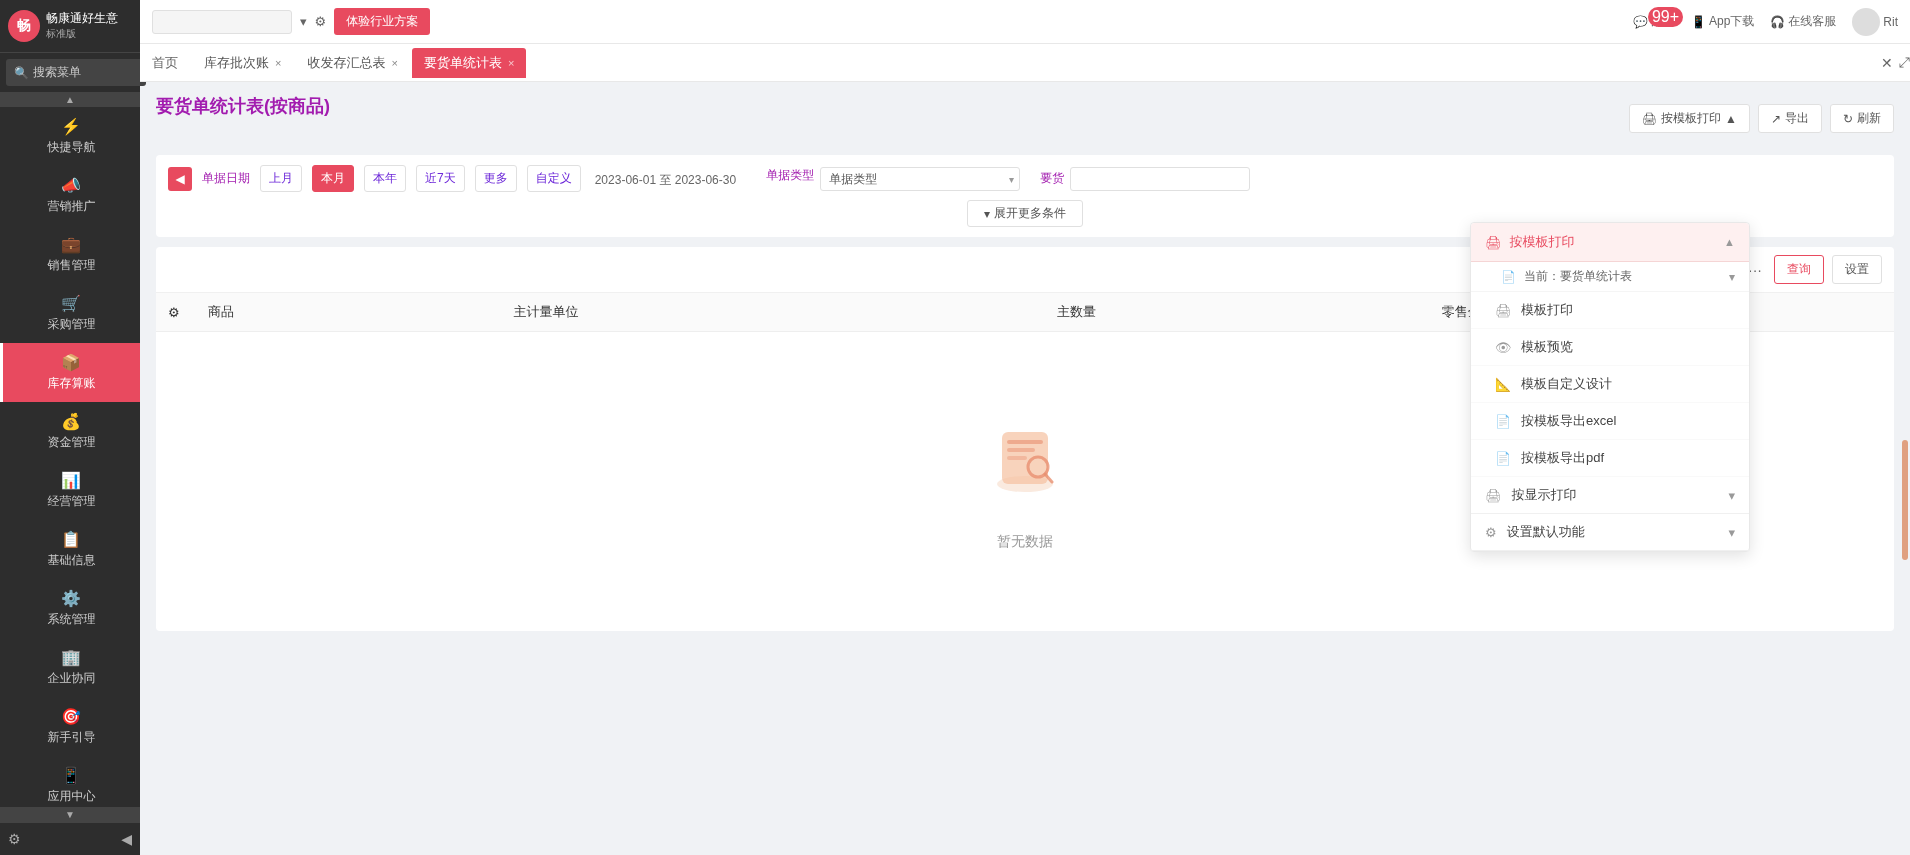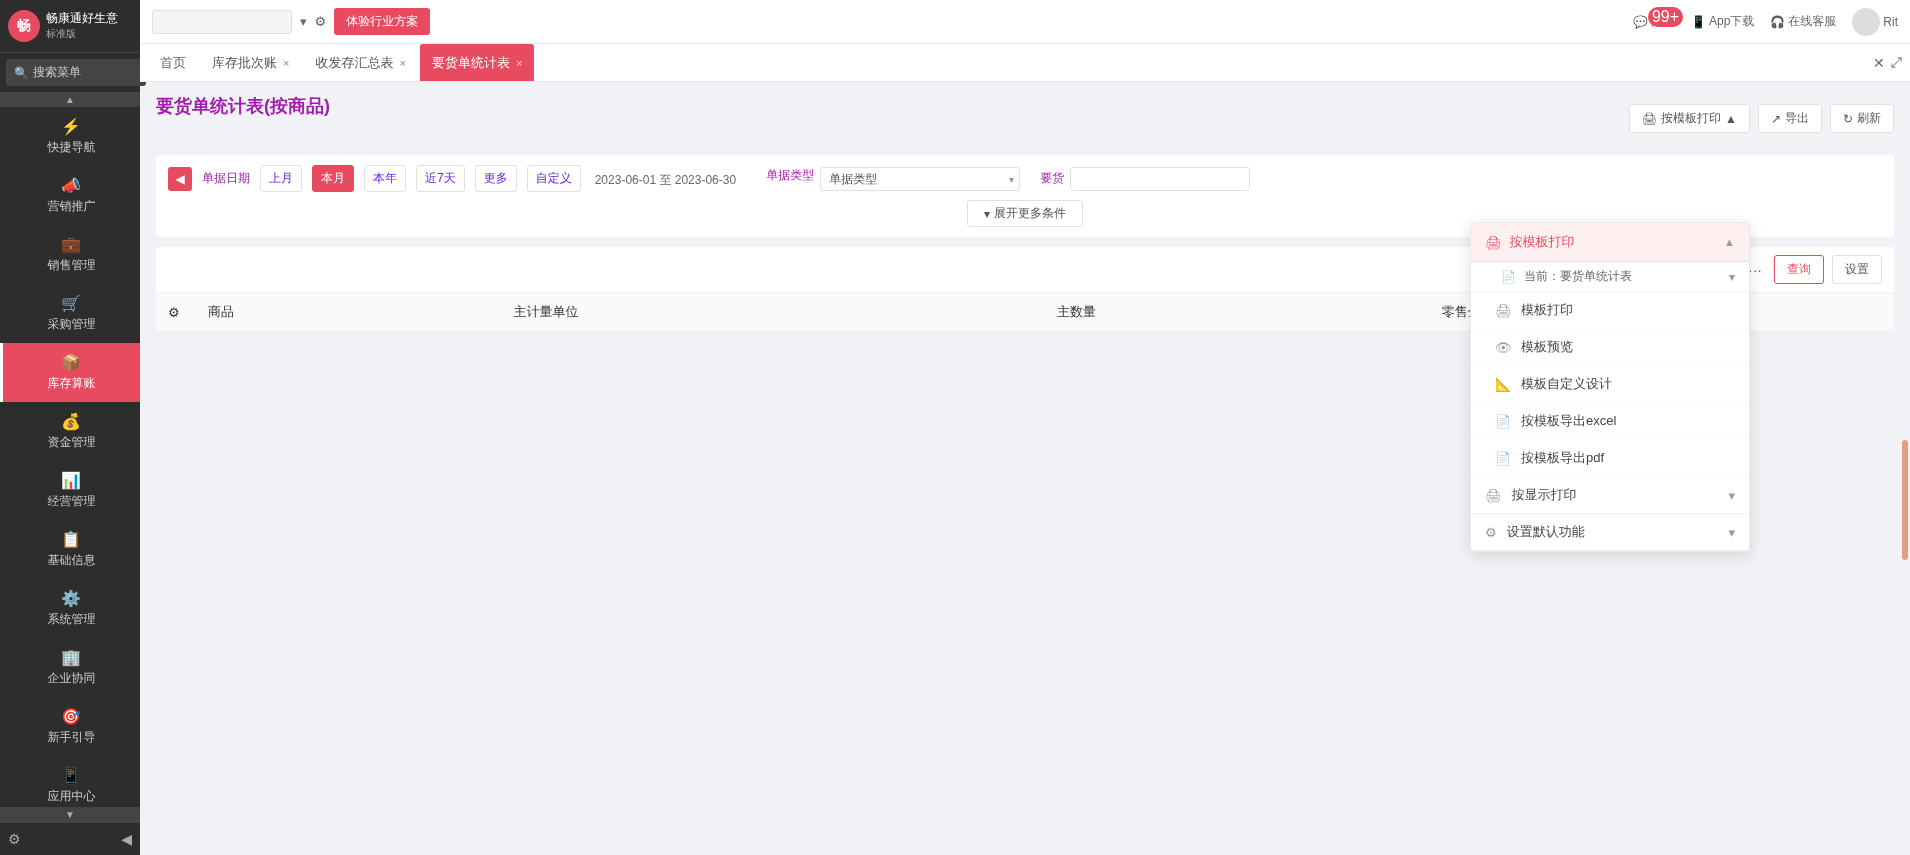--- a/index.html
+++ b/index.html
@@ -28,21 +28,21 @@
     .topbar-left { display: flex; align-items: center; gap: 8px; }
     .topbar-search { background: #f5f5f5; border: 1px solid #e0e0e0; border-radius: 3px; padding: 4px 10px; font-size: 12px; color: #999; width: 140px; }
     .topbar-btn { background: none; border: none; cursor: pointer; color: #666; font-size: 13px; }
     .topbar-experience { background: #e84a5f; color: white; border: none; border-radius: 3px; padding: 5px 12px; font-size: 12px; cursor: pointer; }
     .topbar-right { display: flex; align-items: center; gap: 16px; }
     .topbar-msg { display: flex; align-items: center; gap: 3px; color: #666; font-size: 12px; cursor: pointer; position: relative; }
     .badge { background: #e84a5f; color: white; border-radius: 10px; padding: 1px 4px; font-size: 16px; position: absolute; top: -6px; right: -8px; }
     .topbar-avatar { width: 28px; height: 28px; background: #ddd; border-radius: 50%; }
 
     
-    .tabs-bar { height: 38px; background: #fff; display: flex; padding: 0 8px; border-bottom: 1px solid #e8e8e8; gap: 2px; }
+    .tabs-bar { height: 38px; background: #fff; display: flex; align-items: center; padding: 0 0; border-bottom: 1px solid #e8e8e8; gap: 2px; }
     .tab { padding: 6px 12px; font-size: 13px; color: #555; cursor: pointer; border-radius: 3px 3px 0 0; display: flex; align-items: center; gap: 6px; position: relative; }
     .tab.active { background: #e84a5f; color: #fff; }
     .tab-close { font-size: 11px; cursor: pointer; opacity: 0.7; }
     .tab-home { color: #666; }
     .tabs-right { margin-left: auto; display: flex; gap: 6px; }
     .tab-window-btn { background: none; border: none; cursor: pointer; color: #666; font-size: 14px; }
 
     
     .page-content { flex: 1; overflow: auto; padding: 12px 16px; position: relative; }
     .page-title { font-size: 18px; font-weight: bold; color: #a21caf; margin-bottom: 25px; }
@@ -302,20 +302,35 @@
               </th>
               <th>商品</th>
               <th>主计量单位</th>
               <th>主数量</th>
               <th>零售金额</th>
             </tr>
           </thead>
           <tbody>
           </tbody>
         </table>
+        <div class="empty-state">
+          <div class="empty-icon">
+            
+            <svg width="90" height="90" viewBox="0 0 90 90">
+              <ellipse cx="45" cy="72" rx="28" ry="8" fill="#f5d5c0" opacity="0.5"></ellipse>
+              <rect x="22" y="20" width="46" height="52" rx="6" fill="#f5c0a0" opacity="0.7"></rect>
+              <rect x="27" y="28" width="36" height="4" rx="2" fill="#e89070" opacity="0.6"></rect>
+              <rect x="27" y="36" width="28" height="4" rx="2" fill="#e89070" opacity="0.5"></rect>
+              <rect x="27" y="44" width="20" height="4" rx="2" fill="#e89070" opacity="0.4"></rect>
+              <circle cx="58" cy="55" r="10" fill="none" stroke="#e89070" stroke-width="3" opacity="0.8"></circle>
+              <line x1="65" y1="62" x2="72" y2="70" stroke="#e89070" stroke-width="3" stroke-linecap="round" opacity="0.8"></line>
+            </svg>
+          </div>
+          <span class="empty-text">暂无数据</span>
+        </div>
       </div>
     </div>
 
     <div class="dropdown-menu">
       <div class="dropdown-header">
         <div class="dropdown-header-left">
           <span>🖨</span>
           <span>按模板打印</span>
         </div>
         <span class="dropdown-chevron">▲</span>

